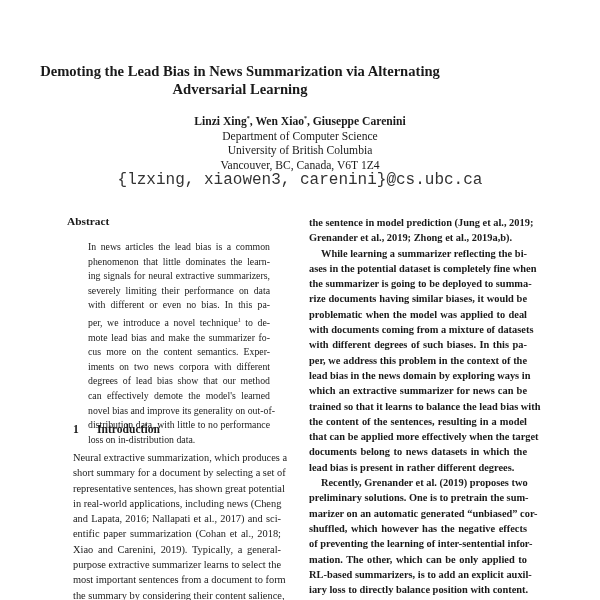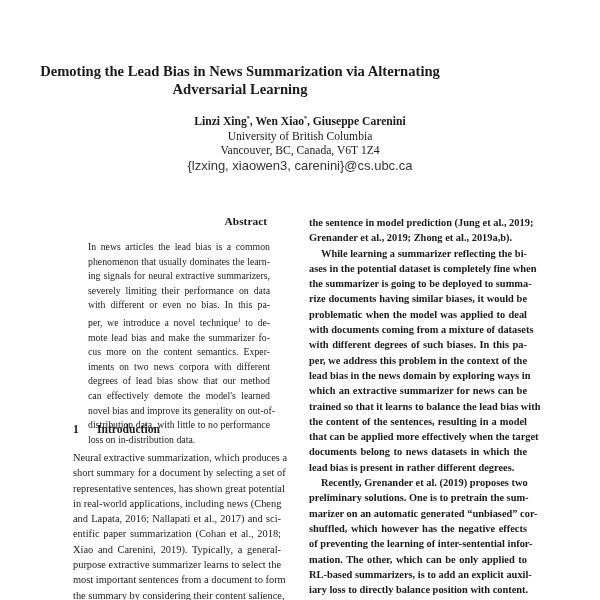--- a/index.html
+++ b/index.html
@@ -4,22 +4,22 @@
 <style>
   html, body { margin: 0; padding: 0; background: #ffffff; }
   body { width: 600px; height: 600px; overflow: hidden; position: relative;
          font-family: "Liberation Serif", "DejaVu Serif", serif; color: #1a1a1a; }
   .title { position: absolute; left: 0; width: 480px; top: 62px; text-align: center;
            font-weight: bold; font-size: 14.6px; line-height: 18px; }
   .authors { position: absolute; left: 0; width: 600px; top: 111px; text-align: center;
              font-size: 11.6px; line-height: 14.6px; }
   .authors .names { font-weight: bold; }
   .authors sup { font-size: 6px; vertical-align: 5px; }
-  .authors .email { font-family: Liberation Sans, sans-serif; font-size: 13px; color: #333; }
-  .abs-head { position: absolute; left: 60px; width: 207px; top: 215px; text-align: right;
+  .authors .email { font-family: Liberation Mono, monospace; font-size: 16px; color: #333; }
+  .abs-head { position: absolute; left: 67px; width: 207px; top: 215px; text-align: left;
               font-weight: bold; font-size: 11.4px; }
   .col { position: absolute; font-size: 10.4px; line-height: 15.3px; text-align: justify; }
   .col p { margin: 0; font-weight: bold; }
   .line { display: block; white-space: nowrap; text-align: justify; text-align-last: justify; }
   .line.last { text-align-last: left; }
   .abstract { left: 88px; width: 182px; top: 240px; font-size: 9.8px; line-height: 14.6px; }
   .left { left: 73px; width: 208px; top: 450px; }
   .right { left: 309px; width: 218px; top: 215px; }
   .indent { padding-left: 12px; }
   .sec-head { position: absolute; left: 73px; top: 423px; font-weight: bold; font-size: 11.6px; }
@@ -33,30 +33,31 @@
   <div>Demoting the Lead Bias in News Summarization via Alternating</div>
   <div>Adversarial Learning</div>
 </div>
 
 <div class="authors">
   <div class="names">
     <span>Linzi Xing</span><sup>*</sup>,
     <span>Wen Xiao</span><sup>*</sup>,
     <span>Giuseppe Carenini</span>
   </div>
+  <div>Department of Computer Science</div>
   <div>University of British Columbia</div>
   <div>Vancouver, BC, Canada, V6T 1Z4</div>
   <div class="email">{lzxing, xiaowen3, carenini}@cs.ubc.ca</div>
 </div>
 
 <div class="abs-head">Abstract</div>
 
 <div class="col abstract">
   <span class="line">In news articles the lead bias is a common</span>
-  <span class="line">phenomenon that usually dominates the learn-</span>
+  <span class="line">phenomenon that little dominates the learn-</span>
   <span class="line">ing signals for neural extractive summarizers,</span>
   <span class="line">severely limiting their performance on data</span>
   <span class="line">with different or even no bias.  In this pa-</span>
   <span class="line"><span>per, we introduce a novel technique</span><sup class="fn">1</sup><span> to de-</span></span>
   <span class="line">mote lead bias and make the summarizer fo-</span>
   <span class="line">cus more on the content semantics.  Exper-</span>
   <span class="line">iments on two news corpora with different</span>
   <span class="line">degrees of lead bias show that our method</span>
   <span class="line">can effectively demote the model's learned</span>
   <span class="line">novel bias and improve its generality on out-of-</span>

